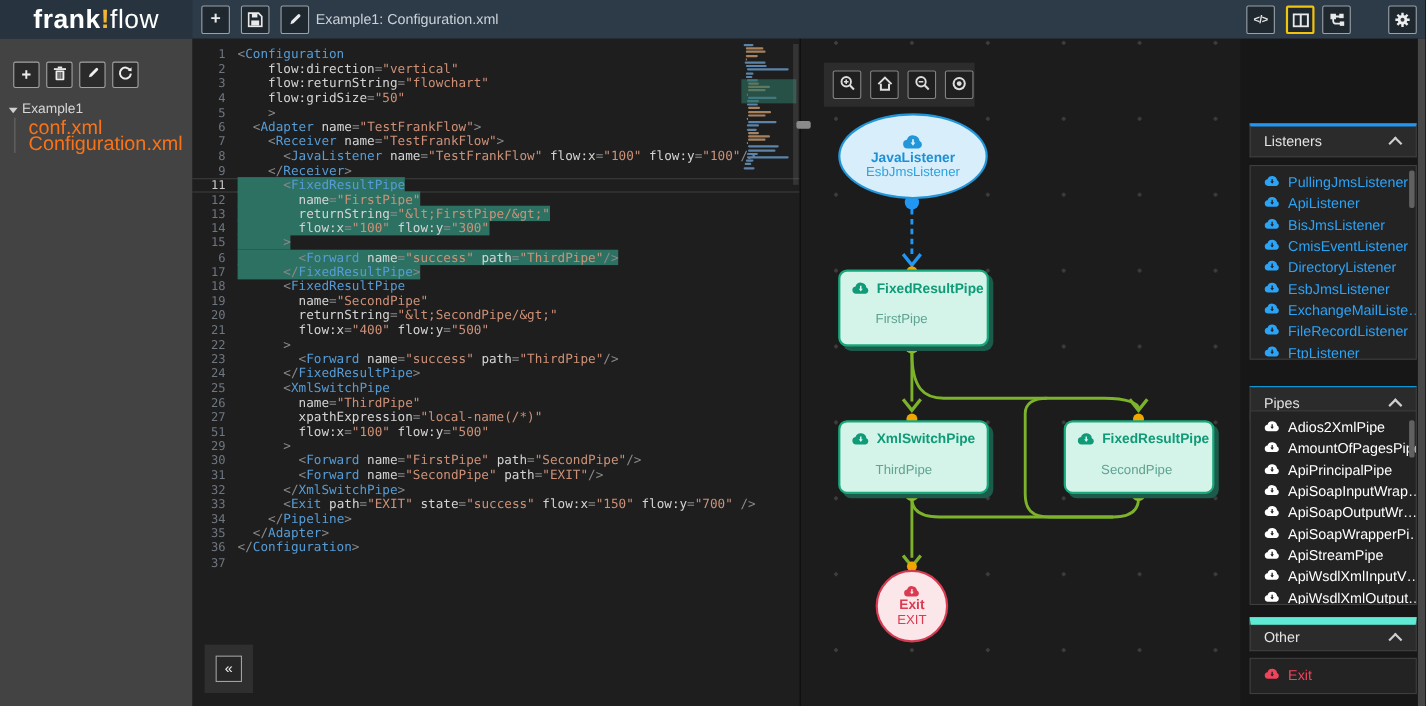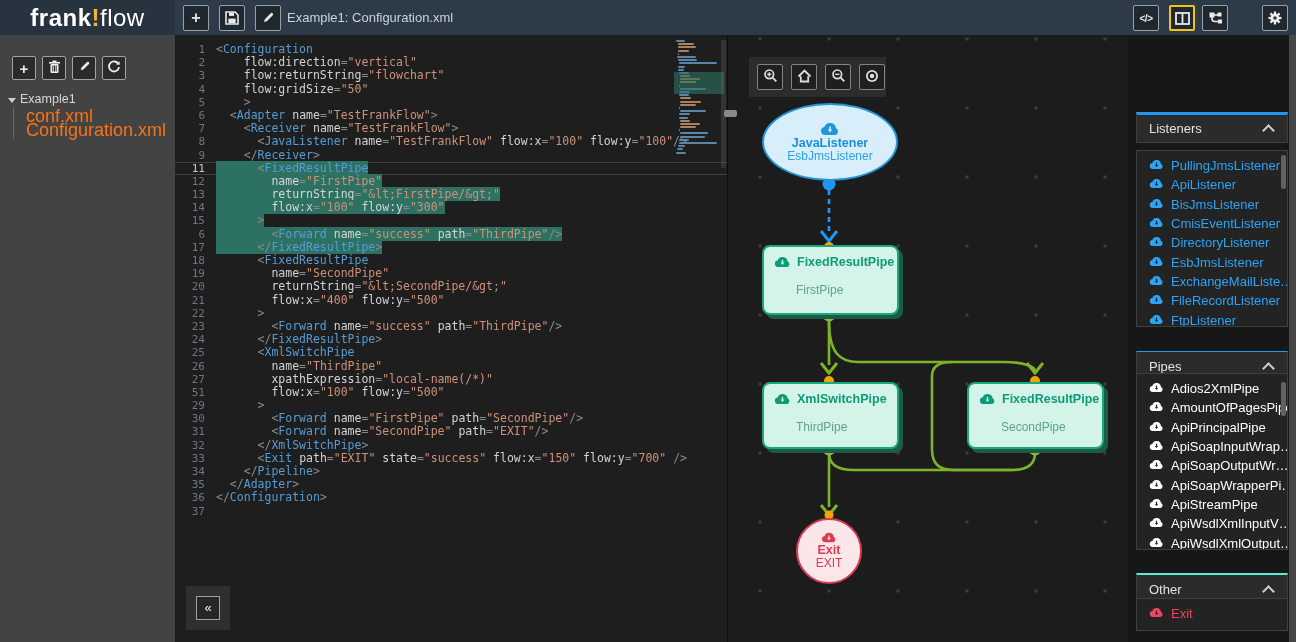--- a/index.html
+++ b/index.html
@@ -91,21 +91,21 @@
   .search-input::placeholder{color:#9a9a9a;}
   .sec-head{height:31px;display:flex;align-items:center;justify-content:space-between;
             padding:0 14px 0 12px;cursor:pointer;}
   .sec-head .sec-title{color:#e3e3e3;font-size:13px;}
   .chev{width:7px;height:7px;border-left:2px solid #cfcfcf;border-top:2px solid #cfcfcf;
         transform:rotate(45deg);margin-top:4px;}
   .head-listeners{top:77px;border-top:3px solid #2196f3;}
   .list-listeners{top:115px;height:177px;overflow:hidden;}
   .head-pipes{top:316px;border-top:1px solid #0ea5e9;}
   .list-pipes{top:338px;height:177px;overflow:hidden;}
-  .head-other{top:538px;border-top:2px solid #5eead4;}
+  .head-other{top:526px;border-top:7px solid #5eead4;}
   .list-other{top:563px;height:33px;}
   .plist{padding-top:5px;}
   .pitem{display:flex;align-items:center;gap:7px;height:19.3px;padding-left:12px;font-size:13px;
          white-space:nowrap;cursor:pointer;}
   .sec-blue .pitem{color:#2ba3f7;}
   .sec-teal .pitem{color:#ffffff;}
   .sec-red  .pitem{color:#f0435c;}
   .lthumb{position:absolute;right:1px;width:5px;background:#616161;border-radius:2px;cursor:pointer;}
   .page-scroll{position:absolute;right:0;top:0;width:7px;height:607px;background:#474747;cursor:pointer;}
 </style>

